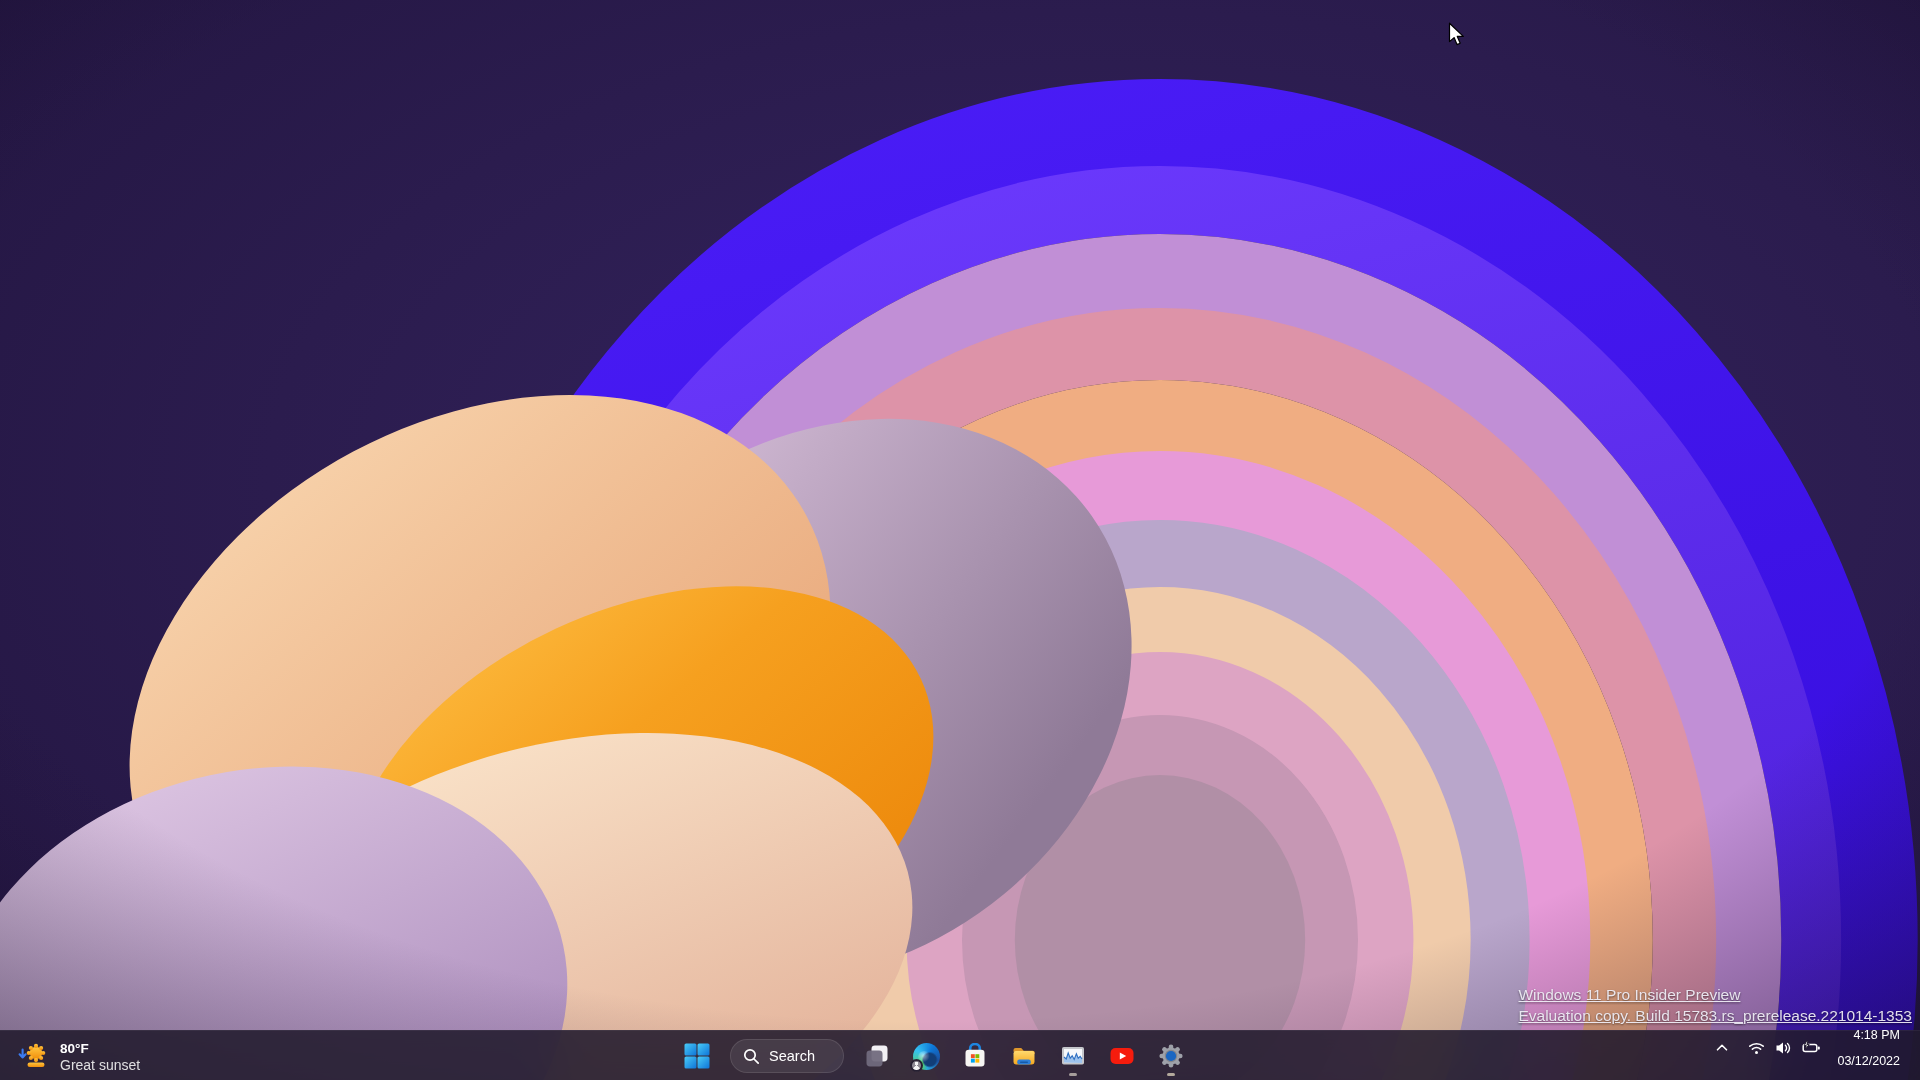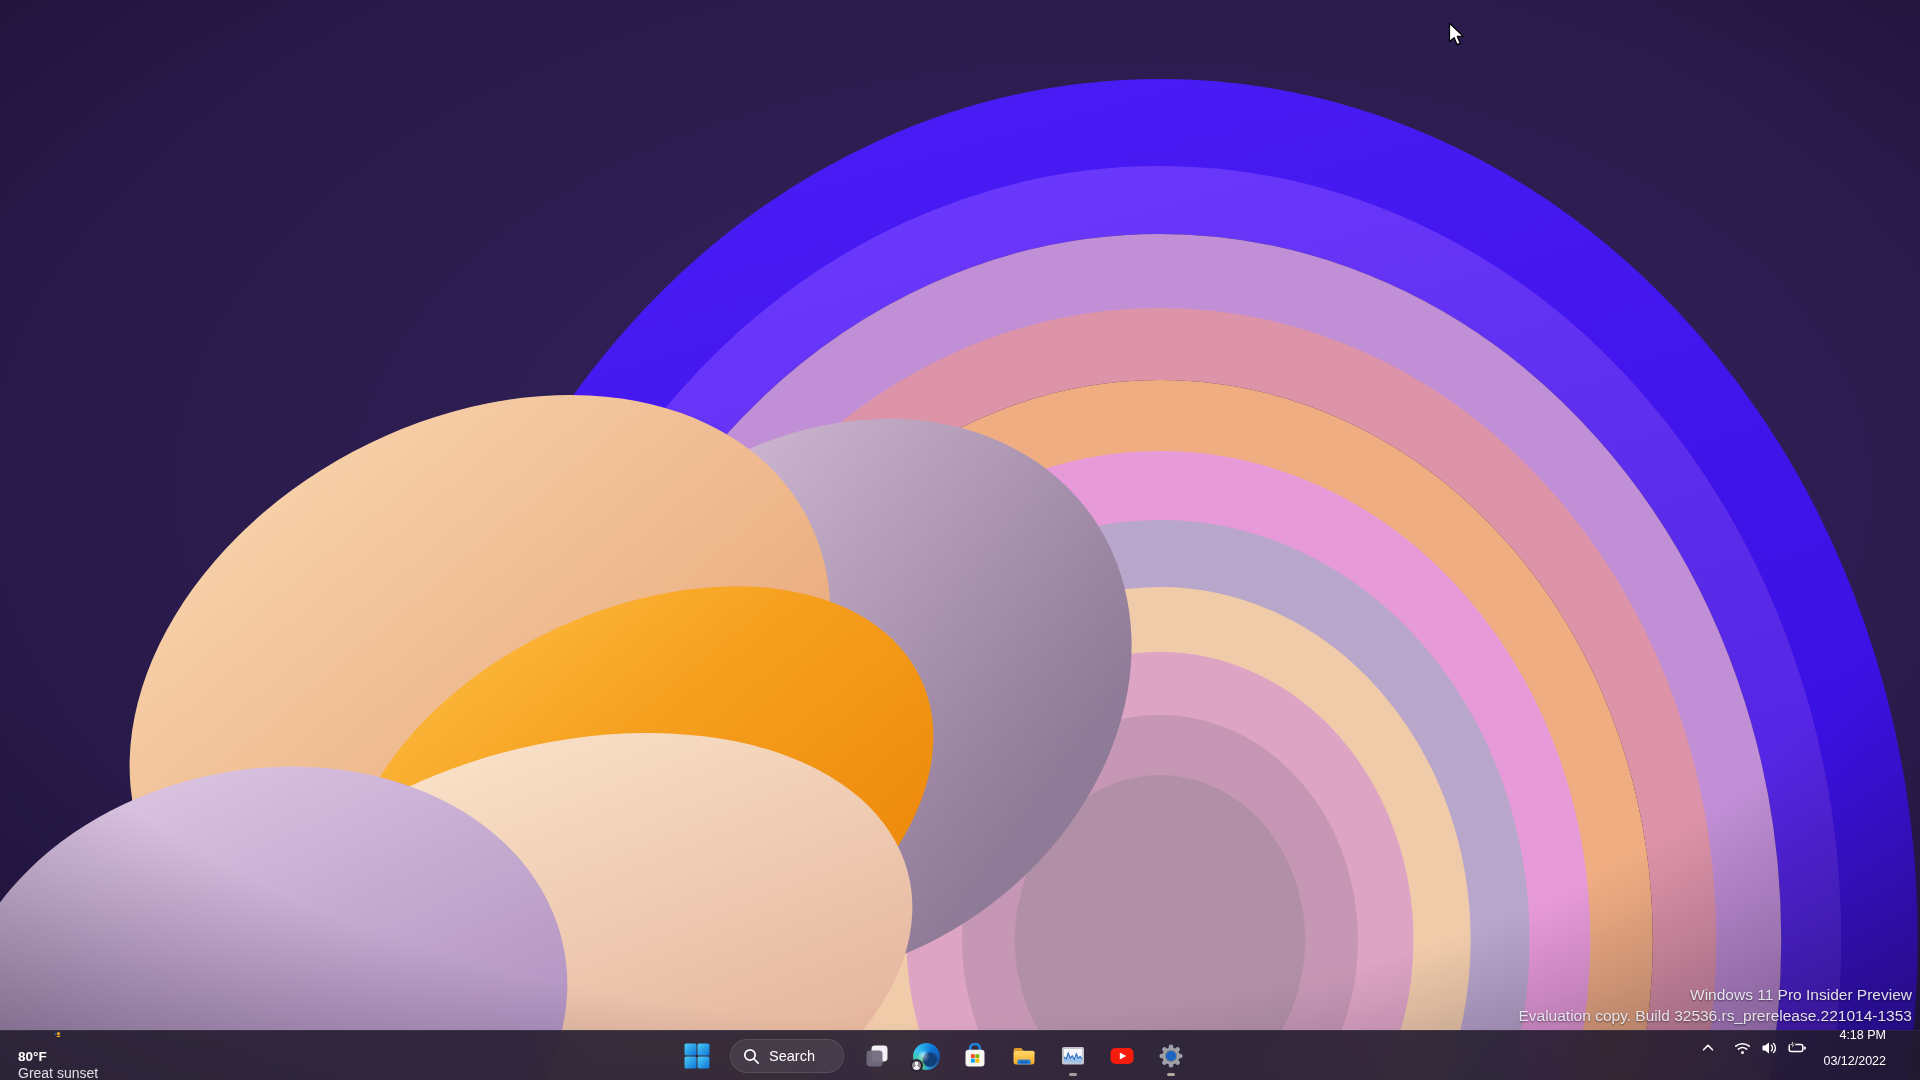--- a/index.html
+++ b/index.html
@@ -4,35 +4,35 @@
 <style>
   * { margin:0; padding:0; box-sizing:border-box; }
   html,body { width:1920px; height:1080px; overflow:hidden; background:#1d1535;
               font-family:"Liberation Sans", sans-serif; }
   #screen { position:relative; width:1920px; height:1080px; overflow:hidden; }
 
   
   #wallpaper { position:absolute; inset:0; }
 
   
-  .watermark { position:absolute; right:8px; bottom:54px; text-align:right;
+  .watermark { position:absolute; right:8px; bottom:54px; 
                color:rgba(242,240,248,0.92); font-size:15.5px; line-height:21px;
-               text-shadow:0 1px 2px rgba(0,0,0,0.55); }
+               text-shadow:0 1px 2px rgba(0,0,0,0.55);text-decoration:underline; }
 
   
   .taskbar { position:absolute; left:0; right:0; bottom:0; height:50px;
              background:rgba(33,26,44,0.88);
              backdrop-filter: blur(22px) saturate(1.1);
              -webkit-backdrop-filter: blur(22px) saturate(1.1);
              border-top:1px solid rgba(255,255,255,0.05);
              display:flex; align-items:center; }
 
   
   .widget { position:absolute; left:6px; top:0; height:50px; display:flex;
-            align-items:center; gap:10px; padding:0 12px; border-radius:6px; cursor:default;flex-direction:column; }
+            align-items:center; gap:10px; padding:0 12px; border-radius:6px; cursor:default; }
   .widget-text { display:flex; flex-direction:column; justify-content:center; }
   .widget-temp { color:#fff; font-size:13.5px; font-weight:700; line-height:17px; }
   .widget-cond { color:rgba(255,255,255,0.85); font-size:14px; line-height:16px; }
 
   
   .center-cluster { position:absolute; left:50%; top:0; height:50px;
                     transform:translateX(calc(-50% - 26px));
                     display:flex; align-items:center; gap:5px; }
   .tb-btn { position:relative; width:44px; height:44px; border-radius:7px;
             display:flex; align-items:center; justify-content:center; cursor:default; }
@@ -57,21 +57,21 @@
       background:radial-gradient(circle at 40% 40%, rgba(255,255,255,0.55), rgba(255,255,255,0) 62%); }
   .edge-avatar { position:absolute; left:-3px; bottom:-2px; width:13px; height:13px;
       border-radius:50%; border:2px solid rgba(33,26,44,0.95);
       background:
         radial-gradient(circle at 50% 32%, #f4f4f6 0 23%, rgba(0,0,0,0) 25%),
         radial-gradient(circle at 50% 95%, #f4f4f6 0 36%, rgba(0,0,0,0) 38%),
         #8e8a94; }
 
   
   .tray { position:absolute; right:0; top:0; height:34px; display:flex;
-          align-items:center; padding-right:28px; gap:2px; }
+          align-items:center; padding-right:14px; gap:2px; }
   .tray-btn { height:40px; display:flex; align-items:center; justify-content:center;
               gap:10px; padding:0 8px; border-radius:6px; cursor:default; }
   .clock { display:flex; flex-direction:column; align-items:flex-end; justify-content:center;
            color:#fff; font-size:12.5px; line-height:16.5px; padding:0 6px; }
 
   
   .cursor { position:absolute; left:1448px; top:22px; pointer-events:none; }
 </style>
 </head>
 <body>
@@ -144,21 +144,21 @@
       <ellipse cx="640" cy="810" rx="310" ry="200" fill="url(#pOrange)" transform="rotate(-25 640 810)"></ellipse>
       <ellipse cx="560" cy="965" rx="360" ry="220" fill="url(#pCream)" transform="rotate(-15 560 965)"></ellipse>
       <ellipse cx="260" cy="1010" rx="310" ry="240" fill="url(#pLav)" transform="rotate(-12 260 1010)"></ellipse>
     </g>
 
     <rect x="0" y="0" width="1920" height="1080" fill="url(#shade)"></rect>
   </svg>
 
   <div class="watermark">
     <div>Windows 11 Pro Insider Preview</div>
-    <div>Evaluation copy. Build 32536.rs_prerelease.221014-1353</div>
+    <div>Evaluation copy. Build 15783.rs_prerelease.221014-1353</div>
   </div>
 
   <div class="taskbar">
 
     <div class="widget">
       <svg width="32" height="32" viewBox="0 0 32 32">
         <defs>
           <linearGradient id="sunG" x1="0" y1="0" x2="0" y2="1">
             <stop offset="0%" stop-color="#ffc63f"></stop>
               <stop offset="100%" stop-color="#f08e0b"></stop>

